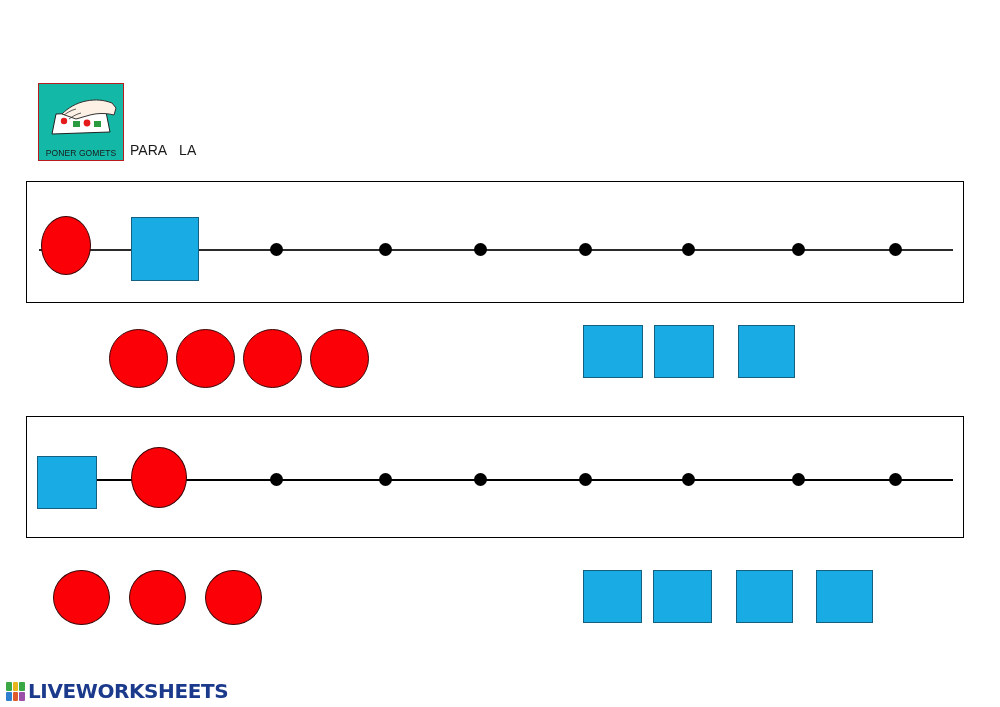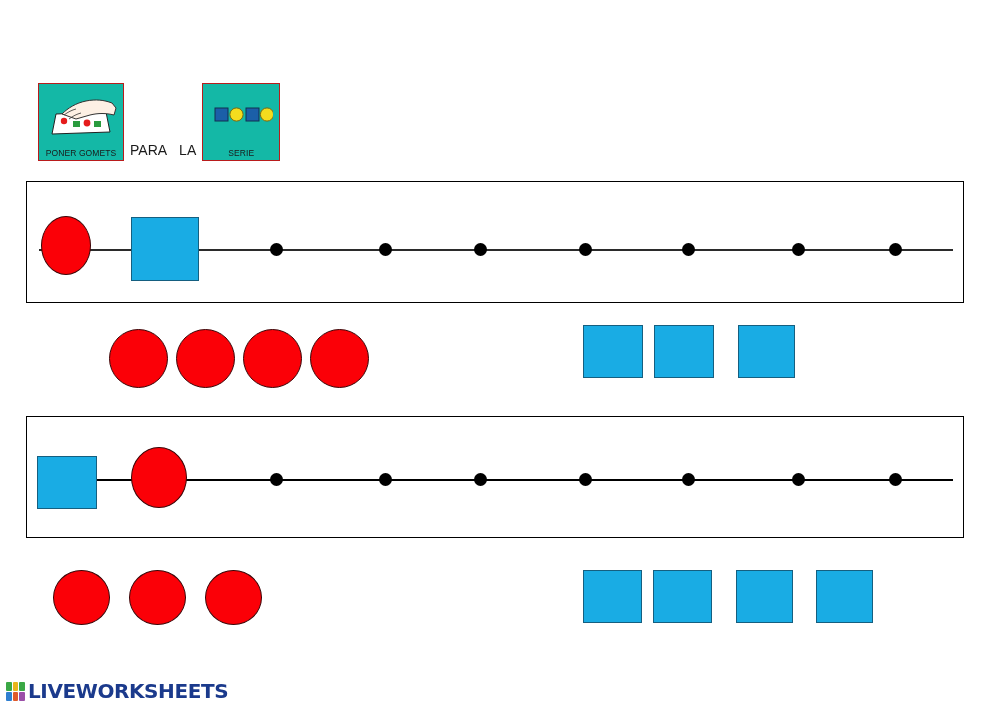--- a/index.html
+++ b/index.html
@@ -169,31 +169,20 @@
       </svg>
     </div>
     <div class="picto-label">PONER GOMETS</div>
   </div>
 
   <div class="plain-word">PARA</div>
 
 
   <div class="plain-word">LA</div>
 
-  <div class="picto-card w3">
-    <div class="picto-art">
-      <svg width="64" height="46" viewBox="0 0 64 46" aria-hidden="true">
-        <rect x="6" y="15" width="13" height="13" fill="#1b5fa8" stroke="#11314f" stroke-width="1"></rect>
-        <circle cx="27.5" cy="21.5" r="6.6" fill="#f4dc1e" stroke="#7a6a12" stroke-width="1"></circle>
-        <rect x="37" y="15" width="13" height="13" fill="#1b5fa8" stroke="#11314f" stroke-width="1"></rect>
-        <circle cx="58" cy="21.5" r="6.6" fill="#f4dc1e" stroke="#7a6a12" stroke-width="1"></circle>
-      </svg>
-    </div>
-    <div class="picto-label">SERIE</div>
-  </div>
 </div>
 
 <div class="exercise-box" id="exercise-box-1">
   <div class="series-line"></div>
 
   <div class="anchor shape-circle" style="left:14px; top:34px; width:50px; height:59px;"></div>
 
   <div class="anchor shape-square" style="left:104px; top:35px; width:68px; height:64px;"></div>
 
   <div class="dot" style="left:243px; top:61px;"></div>

